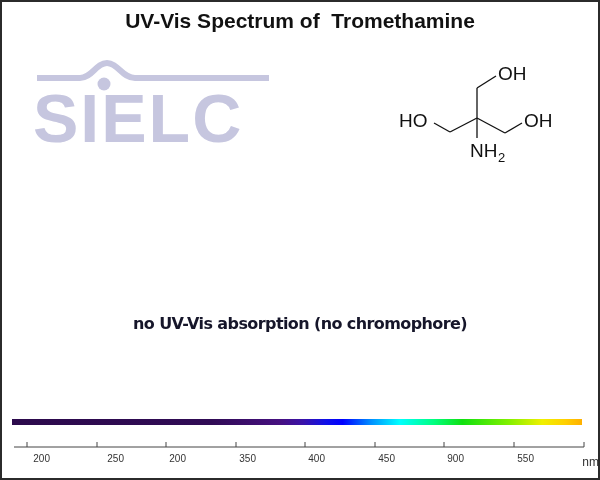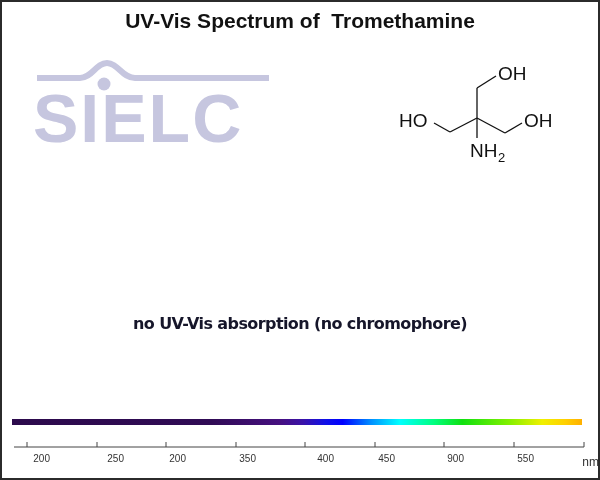--- a/index.html
+++ b/index.html
@@ -90,18 +90,18 @@
       <line x1="375" y1="2" x2="375" y2="7"></line>
       <line x1="444" y1="2" x2="444" y2="7"></line>
       <line x1="514" y1="2" x2="514" y2="7"></line>
       <line x1="584" y1="2" x2="584" y2="7"></line>
     </g>
   </svg>
   <div class="tick-label" style="left:30px">200</div>
   <div class="tick-label" style="left:104px">250</div>
   <div class="tick-label" style="left:166px">200</div>
   <div class="tick-label" style="left:236px">350</div>
-  <div class="tick-label" style="left:314px">400</div>
+  <div class="tick-label" style="left:305px">400</div>
   <div class="tick-label" style="left:375px">450</div>
   <div class="tick-label" style="left:444px">900</div>
   <div class="tick-label" style="left:514px">550</div>
   <div class="unit-label" style="left:584px">nm</div>
 </div>
 
 </body></html>

